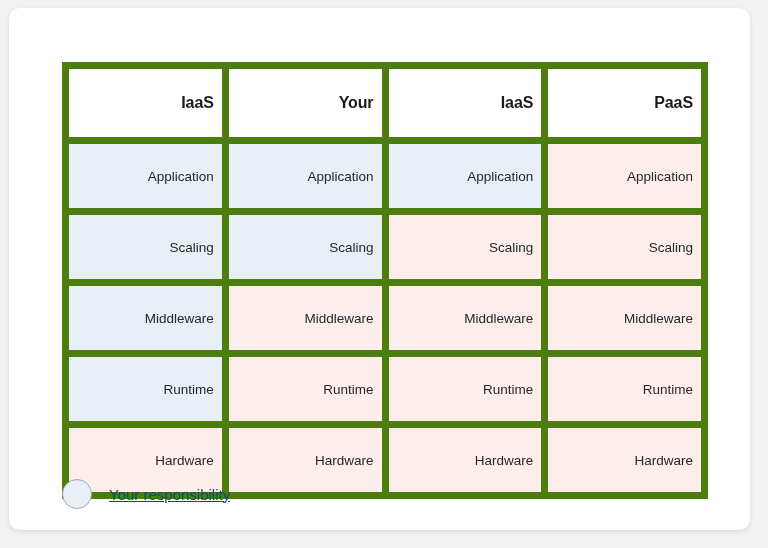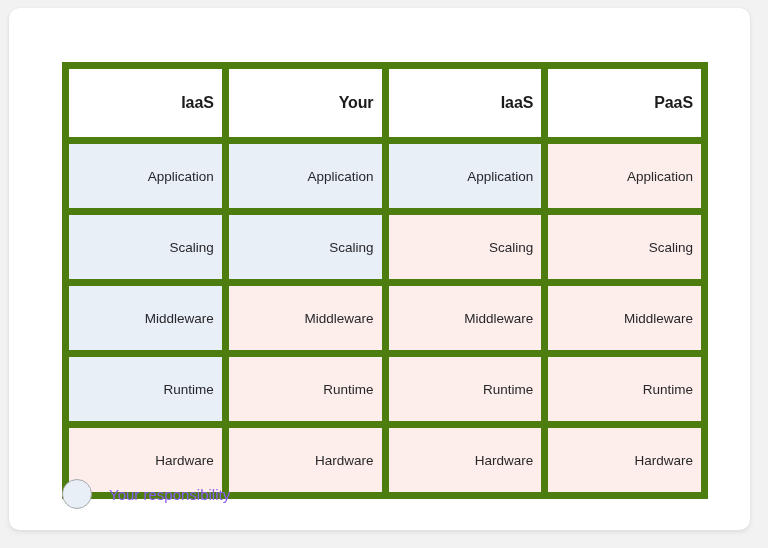--- a/index.html
+++ b/index.html
@@ -84,22 +84,23 @@
   }
   .swatch.self {
     background: #e8eff7;
   }
   .swatch.provider {
     background: #fdeeec;
   }
   .legend-label {
     margin-left: 17px;
     font-size: 15px;
-    color: #8b5cf6;
+    color: #0c4a6e;
     white-space: nowrap;
+    text-decoration: underline;
   }
 </style>
 </head>
 <body>
 
 <div id="card">
 
   <table id="matrix">
     <thead>
       <tr id="header-row">

